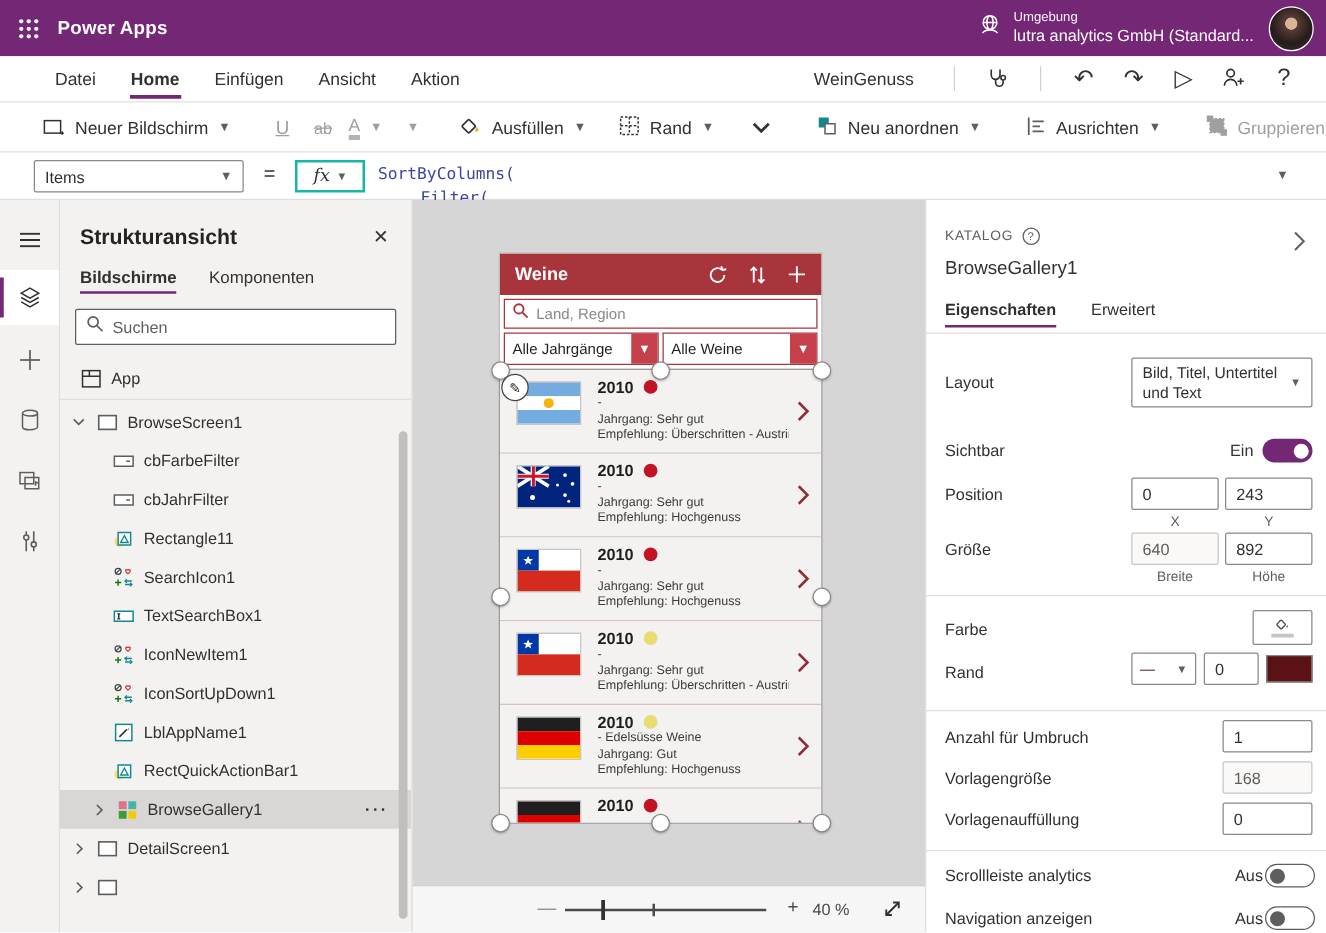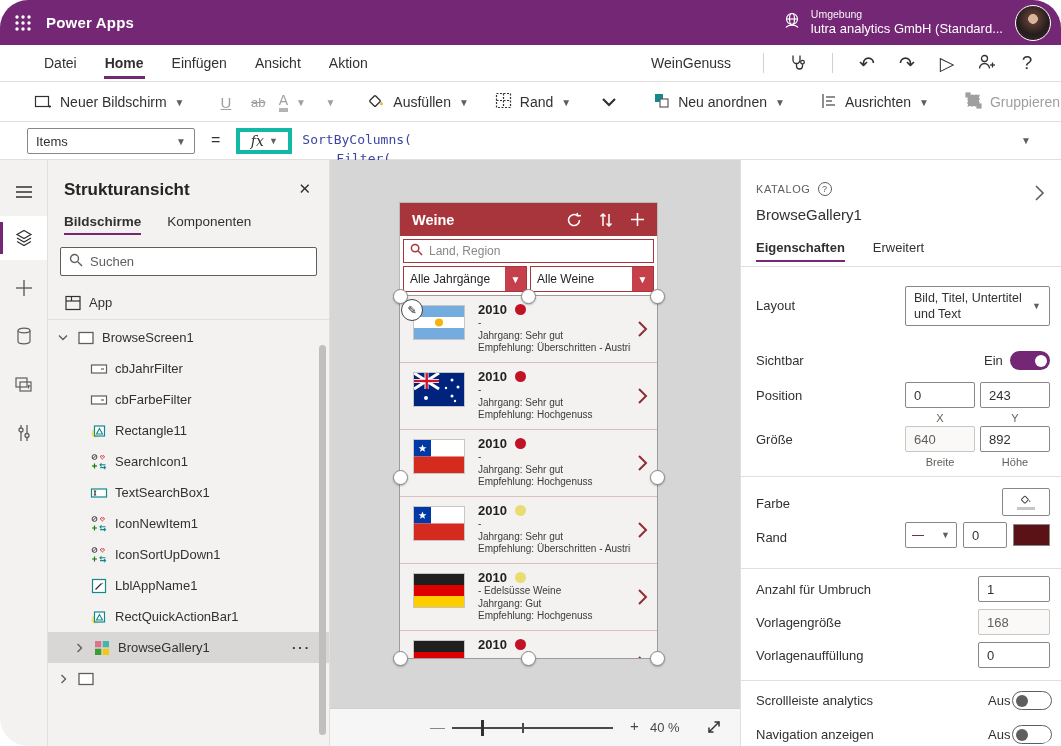--- a/index.html
+++ b/index.html
@@ -1,18 +1,18 @@
 <!DOCTYPE html>
 <html><head>
 <meta charset="utf-8">
 <style>
   * { box-sizing: border-box; margin: 0; padding: 0; }
   html,body { width:1061px; height:746px; overflow:hidden; }
   body { font-family:"Liberation Sans",sans-serif; background:#fff; color:#323130; }
-  .stage { position:relative; width:1061px; height:746px; overflow:hidden;border-radius:28px; }
+  .stage { position:relative; width:1061px; height:746px; overflow:hidden; }
 
   
   .titlebar { position:absolute; top:0; left:0; right:0; height:45px; background:#742774; display:flex; align-items:center; color:#fff; }
   .waffle { width:46px; height:45px; display:flex; align-items:center; justify-content:center; cursor:pointer; }
   .tb-title { font-size:15px; font-weight:bold; letter-spacing:.2px; }
   .tb-right { margin-left:auto; display:flex; align-items:center; gap:12px; padding-right:10px; }
   .env { display:flex; align-items:center; gap:9px; }
   .env-text { line-height:1.25; }
   .env-label { font-size:10.5px; opacity:.95; }
   .env-name { font-size:13px; }
@@ -39,21 +39,21 @@
   .disabled, .disabled * { color:#a19f9d !important; fill:#a19f9d; stroke:#a19f9d; cursor:default; }
   .u-glyph { font-size:15px; text-decoration:underline; color:#a19f9d; }
   .strike-glyph { font-size:13px; text-decoration:line-through; color:#a19f9d; }
   .fc-glyph { font-size:14px; color:#a19f9d; border-bottom:4px solid #b5b3b1; line-height:1; padding-bottom:1px; }
 
   
   .formulabar { position:absolute; top:123px; left:0; right:0; height:37px; background:#fff; border-bottom:1px solid #e1dfdd; display:flex; align-items:flex-start; }
   .fb-prop { margin:5px 0 0 27px; width:168px; height:26px; border:1px solid #8a8886; border-radius:2px; background:#fff; display:flex; align-items:center; padding:0 8px; font-size:13px; cursor:pointer; }
   .fb-prop .chev { margin-left:auto; font-size:10px; color:#605e5c; }
   .fb-eq { margin:8px 14px 0 16px; font-size:16px; }
-  .fb-fx { margin:5px 0 0 2px; height:26px; width:56px; border:4px solid #14b8a6; display:flex; align-items:center; justify-content:center; gap:5px; cursor:pointer; background:#fff; }
+  .fb-fx { margin:5px 0 0 2px; height:26px; width:56px; border:2px solid #14b8a6; display:flex; align-items:center; justify-content:center; gap:5px; cursor:pointer; background:#fff; }
   .fb-fx .fx { font-family:"DejaVu Serif",serif; font-style:italic; font-size:14px; }
   .fb-fx .chev { font-size:9px; color:#605e5c; }
   .fb-code { margin-left:10px; flex:1; height:37px; overflow:hidden; font-family:"DejaVu Sans Mono",monospace; font-size:13px; color:#3c46a0; padding-top:7px; line-height:19px; }
   .fb-code .l2 { margin-left:34px; }
   .fb-expand { margin:12px 30px 0 8px; font-size:10px; color:#605e5c; cursor:pointer; }
 
   
   .main { position:absolute; top:160px; left:0; right:0; bottom:0; display:flex; }
 
   
@@ -424,32 +424,32 @@
 
   </div>
           <div class="t-row" style="padding-left: 42px;">
 
     <span class="t-icon">
               <svg width="18" height="18" viewBox="0 0 18 18" fill="none" stroke="#605e5c" stroke-width="1.2">
                 <rect x="1.5" y="5" width="15" height="8" fill="#fff"></rect>
                 <line x1="11" y1="9" x2="14" y2="9"></line>
               </svg>
             </span>
-    <span class="t-label">cbJahrFilter</span>
+    <span class="t-label">cbFarbeFilter</span>
 
   </div>
           <div class="t-row" style="padding-left: 42px;">
 
     <span class="t-icon">
               <svg width="18" height="18" viewBox="0 0 18 18" fill="none" stroke="#605e5c" stroke-width="1.2">
                 <rect x="1.5" y="5" width="15" height="8" fill="#fff"></rect>
                 <line x1="11" y1="9" x2="14" y2="9"></line>
               </svg>
             </span>
-    <span class="t-label">cbFarbeFilter</span>
+    <span class="t-label">cbJahrFilter</span>
 
   </div>
           <div class="t-row" style="padding-left: 42px;">
 
     <span class="t-icon">
               <svg width="18" height="18" viewBox="0 0 18 18" fill="none">
                 <circle cx="5.5" cy="11.5" r="4" fill="#f7e06e"></circle>
                 <rect x="4.5" y="4" width="10" height="10" fill="#fff" stroke="#13898d" stroke-width="1.2"></rect>
                 <polygon points="9.5,6.5 12.5,12 6.5,12" fill="none" stroke="#13898d" stroke-width="1.1"></polygon>
               </svg>
@@ -557,20 +557,34 @@
     <span class="t-icon">
               <svg width="18" height="18" viewBox="0 0 18 18" fill="none">
                 <rect x="2" y="2" width="6.3" height="6.3" fill="#e0718c"></rect>
                 <rect x="9.7" y="2" width="6.3" height="6.3" fill="#45b5aa"></rect>
                 <rect x="2" y="9.7" width="6.3" height="6.3" fill="#3f9c35"></rect>
                 <rect x="9.7" y="9.7" width="6.3" height="6.3" fill="#f2c811"></rect>
               </svg>
             </span>
     <span class="t-label">BrowseGallery1</span>
     <span class="t-ellipsis" style="display: block;">···</span>
+  </div>
+          <div class="t-row" style="padding-left: 8px;">
+    <span class="t-chev">
+              <svg width="7" height="10" viewBox="0 0 7 10" fill="none" stroke="#605e5c" stroke-width="1.4">
+                <polyline points="1.5,1 5.5,5 1.5,9"></polyline>
+              </svg>
+            </span>
+    <span class="t-icon">
+              <svg width="18" height="18" viewBox="0 0 18 18" fill="none" stroke="#605e5c" stroke-width="1.3">
+                <rect x="2" y="3.5" width="14" height="11" fill="#fff"></rect>
+              </svg>
+            </span>
+    <span class="t-label">DetailScreen1</span>
+
   </div>
           <div class="t-row" style="padding-left: 8px;">
     <span class="t-chev">
               <svg width="7" height="10" viewBox="0 0 7 10" fill="none" stroke="#605e5c" stroke-width="1.4">
                 <polyline points="1.5,1 5.5,5 1.5,9"></polyline>
               </svg>
             </span>
     <span class="t-icon">
               <svg width="18" height="18" viewBox="0 0 18 18" fill="none" stroke="#605e5c" stroke-width="1.3">
                 <rect x="2" y="3.5" width="14" height="11" fill="#fff"></rect>

